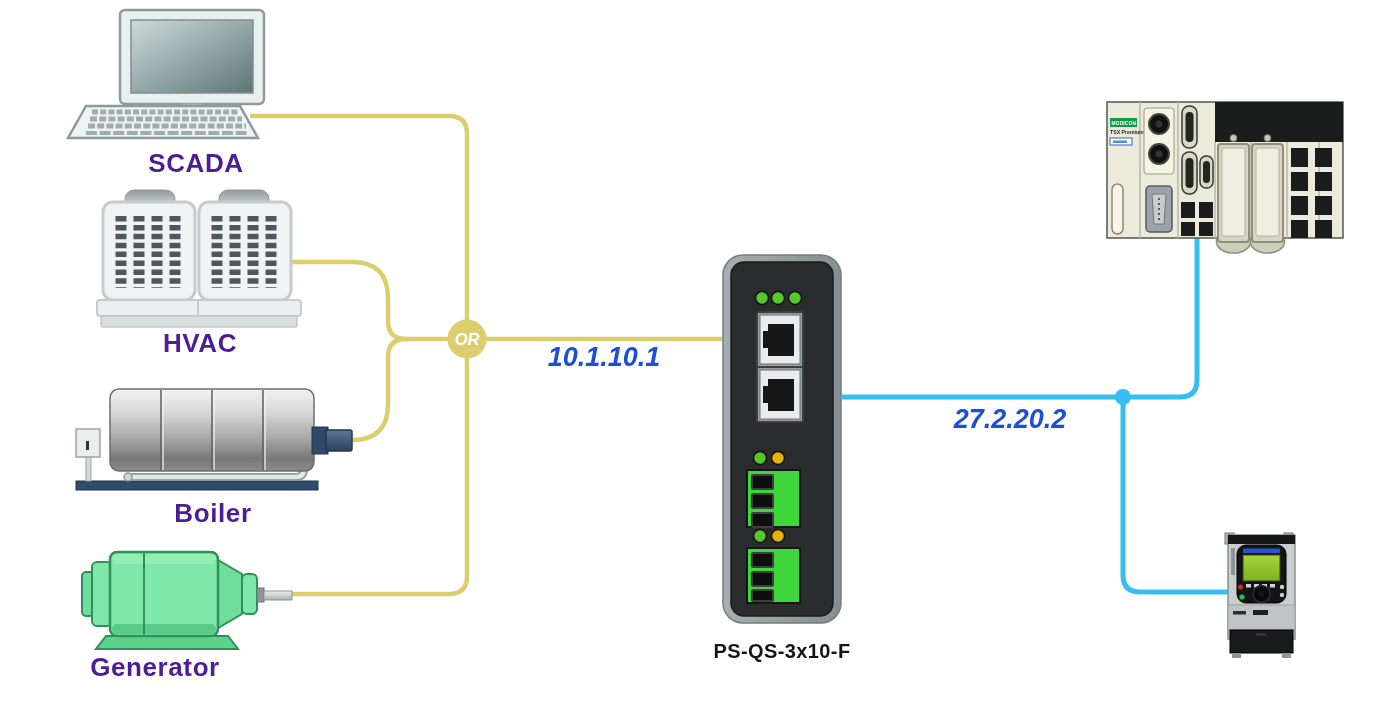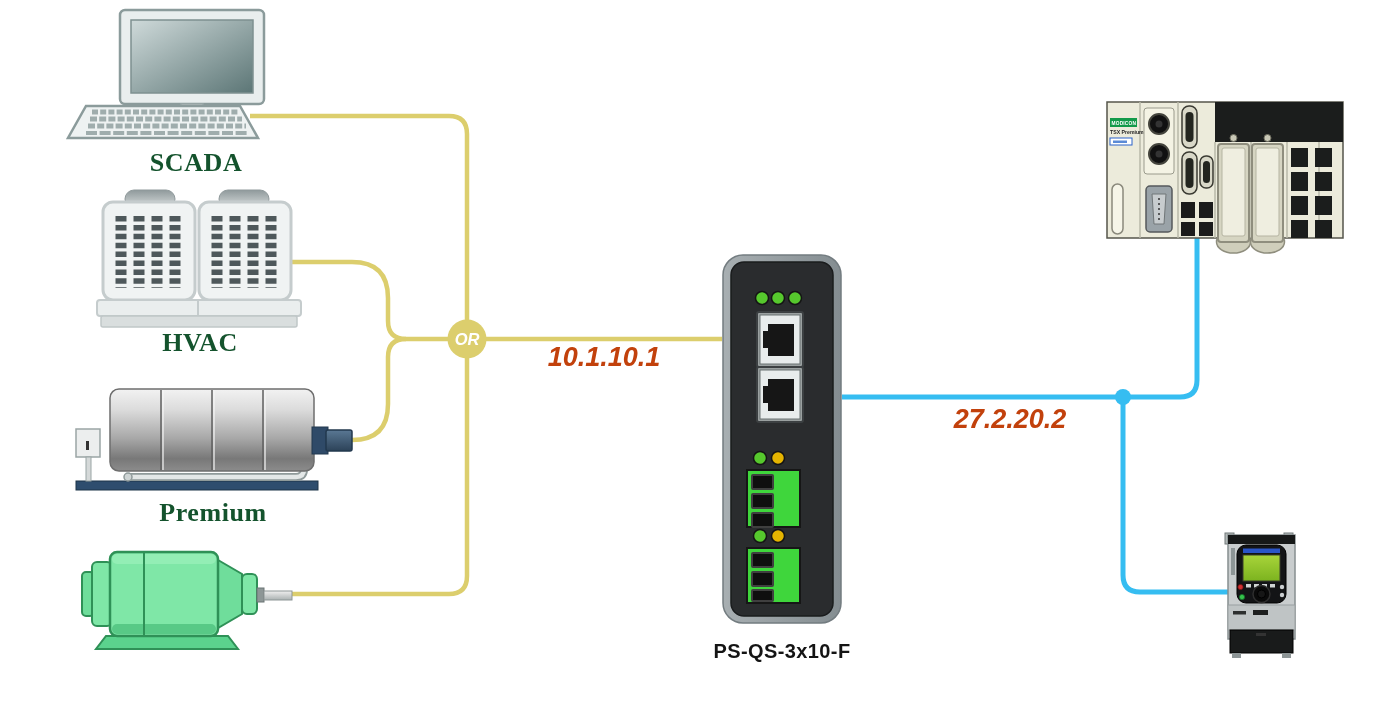--- a/index.html
+++ b/index.html
@@ -1,22 +1,22 @@
 <!DOCTYPE html>
 <html><head>
 <meta charset="utf-8">
 <style>
   html,body{margin:0;padding:0;background:#ffffff;}
   body{width:1386px;height:722px;overflow:hidden;font-family:"Liberation Sans","DejaVu Sans",sans-serif;}
   .canvas{position:relative;width:1386px;height:722px;background:#ffffff;}
   .abs{position:absolute;}
-  .dev-label{position:absolute;transform:translateX(-50%);font-weight:600;font-size:26px;color:#14532d;letter-spacing:.6px;white-space:nowrap;font-family:Liberation Serif, serif;}
+  .dev-label{position:absolute;transform:translateX(-50%);font-weight:600;font-size:26px;color:#4c1d95;letter-spacing:.6px;white-space:nowrap;}
   .model-label{position:absolute;transform:translateX(-50%);font-weight:700;font-size:20px;color:#141414;letter-spacing:.4px;white-space:nowrap;}
   .proto{position:absolute;transform:translateX(-50%);font-style:italic;font-weight:700;font-size:30px;color:#1a1a1a;white-space:nowrap;}
-  .addr{position:absolute;transform:translateX(-50%);font-style:italic;font-weight:700;font-size:27px;color:#c2410c;white-space:nowrap;}
+  .addr{position:absolute;transform:translateX(-50%);font-style:italic;font-weight:700;font-size:27px;color:#1d4ed8;white-space:nowrap;}
   sup.reg{font-size:.52em;vertical-align:.55em;}
 </style>
 </head>
 <body>
 
 <div class="canvas">
 
   <svg class="abs" style="left:0;top:0" width="1386" height="722" viewBox="0 0 1386 722">
 
     <g fill="none" stroke-width="4.5">
@@ -295,20 +295,21 @@
     <rect x="11" y="84" width="13" height="3.5" fill="#2d2f2f"></rect>
     <rect x="31" y="83" width="15" height="5" fill="#1d1f1f"></rect>
     <rect x="8" y="103" width="63" height="23" fill="#191b1b" stroke="#000000" stroke-width="1"></rect>
     <rect x="34" y="106" width="10" height="3" fill="#333333"></rect>
     <rect x="10" y="126" width="9" height="5" fill="#8d9596"></rect>
     <rect x="60" y="126" width="9" height="5" fill="#8d9596"></rect>
   </svg>
 
   <div class="dev-label" style="left:196px;top:148px">SCADA</div>
   <div class="dev-label" style="left:200px;top:328px">HVAC</div>
-  <div class="dev-label" style="left:213px;top:498px">Premium</div>
+  <div class="dev-label" style="left:213px;top:498px">Boiler</div>
+  <div class="dev-label" style="left:155px;top:652px">Generator</div>
   <div class="model-label" style="left:782px;top:640px">PS-QS-3x10-F</div>
 
   <div class="addr" style="left:604px;top:342px">10.1.10.1</div>
 
   <div class="addr" style="left:1010px;top:404px">27.2.20.2</div>
 
 </div>
 
 </body></html>

